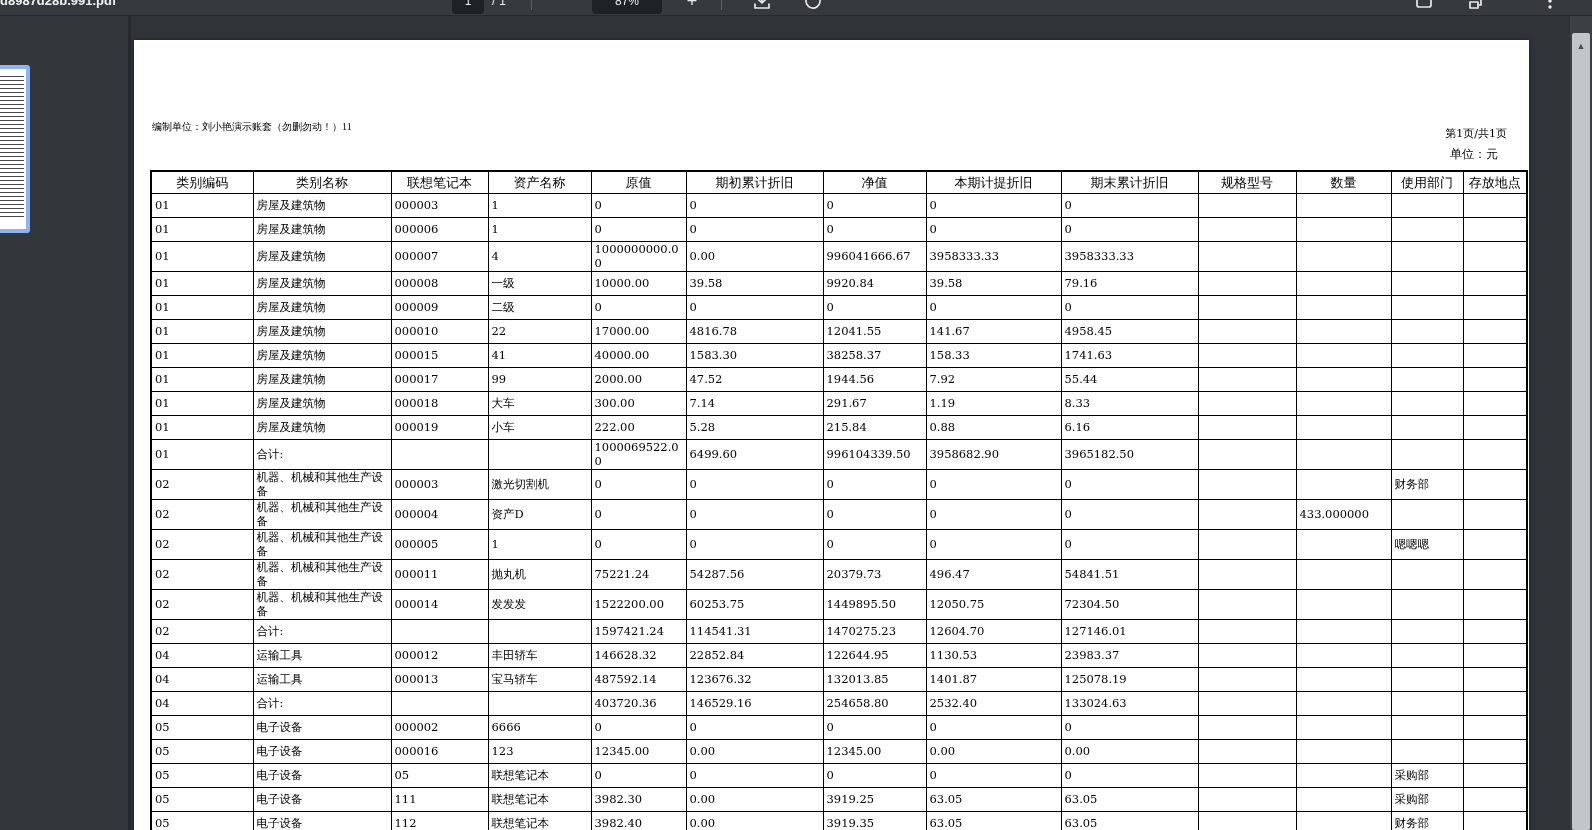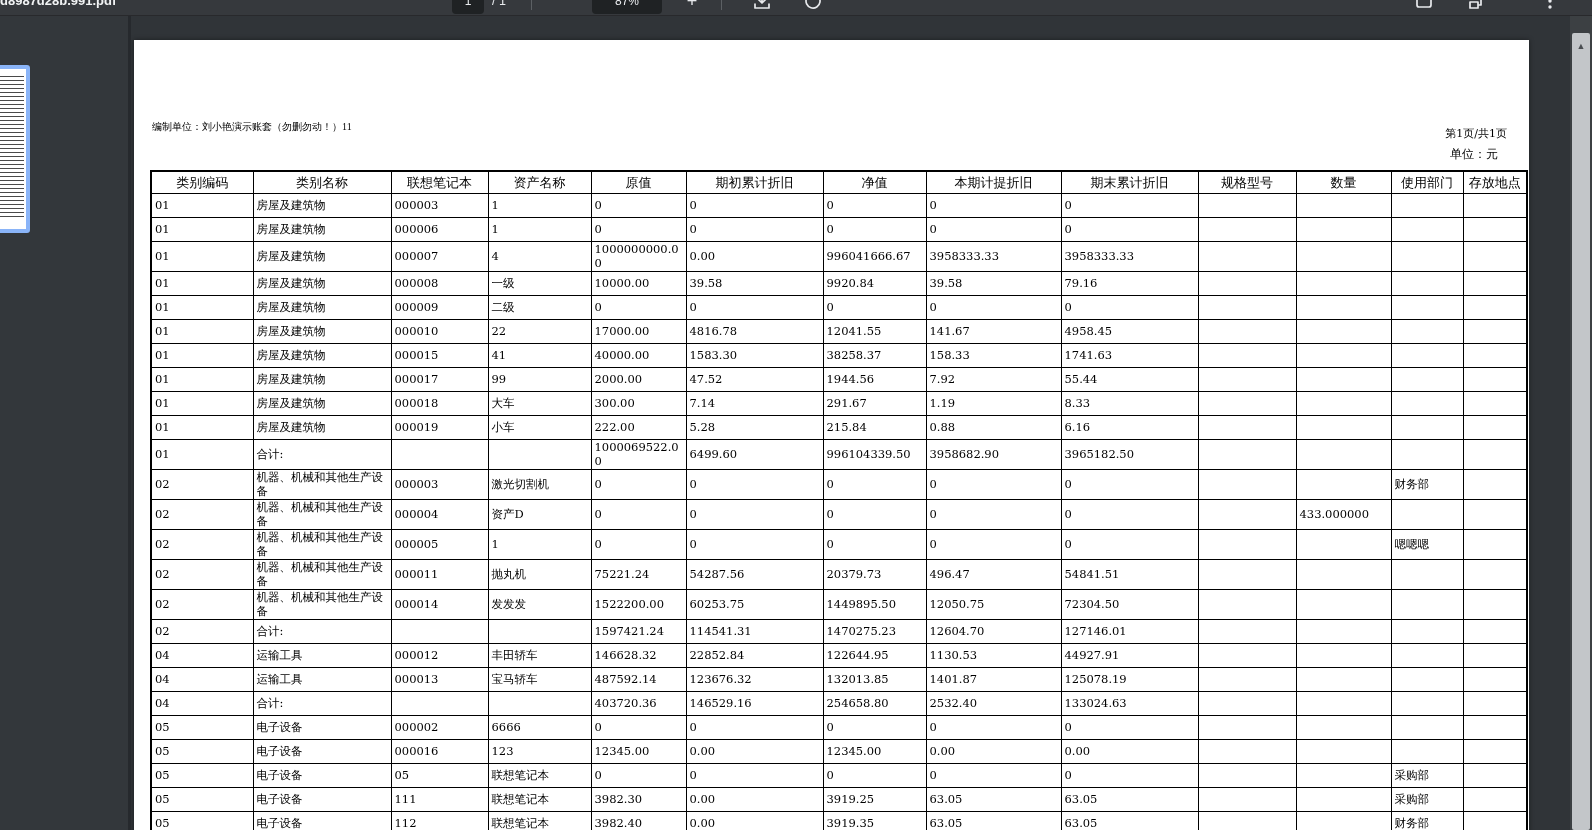--- a/index.html
+++ b/index.html
@@ -401,21 +401,21 @@
           </tr>
           <tr>
             <td>04</td>
             <td>运输工具</td>
             <td>000012</td>
             <td>丰田轿车</td>
             <td>146628.32</td>
             <td>22852.84</td>
             <td>122644.95</td>
             <td>1130.53</td>
-            <td>44927.91</td>
+            <td>23983.37</td>
             <td></td>
             <td></td>
             <td></td>
             <td></td>
           </tr>
           <tr>
             <td>04</td>
             <td>运输工具</td>
             <td>000013</td>
             <td>宝马轿车</td>

